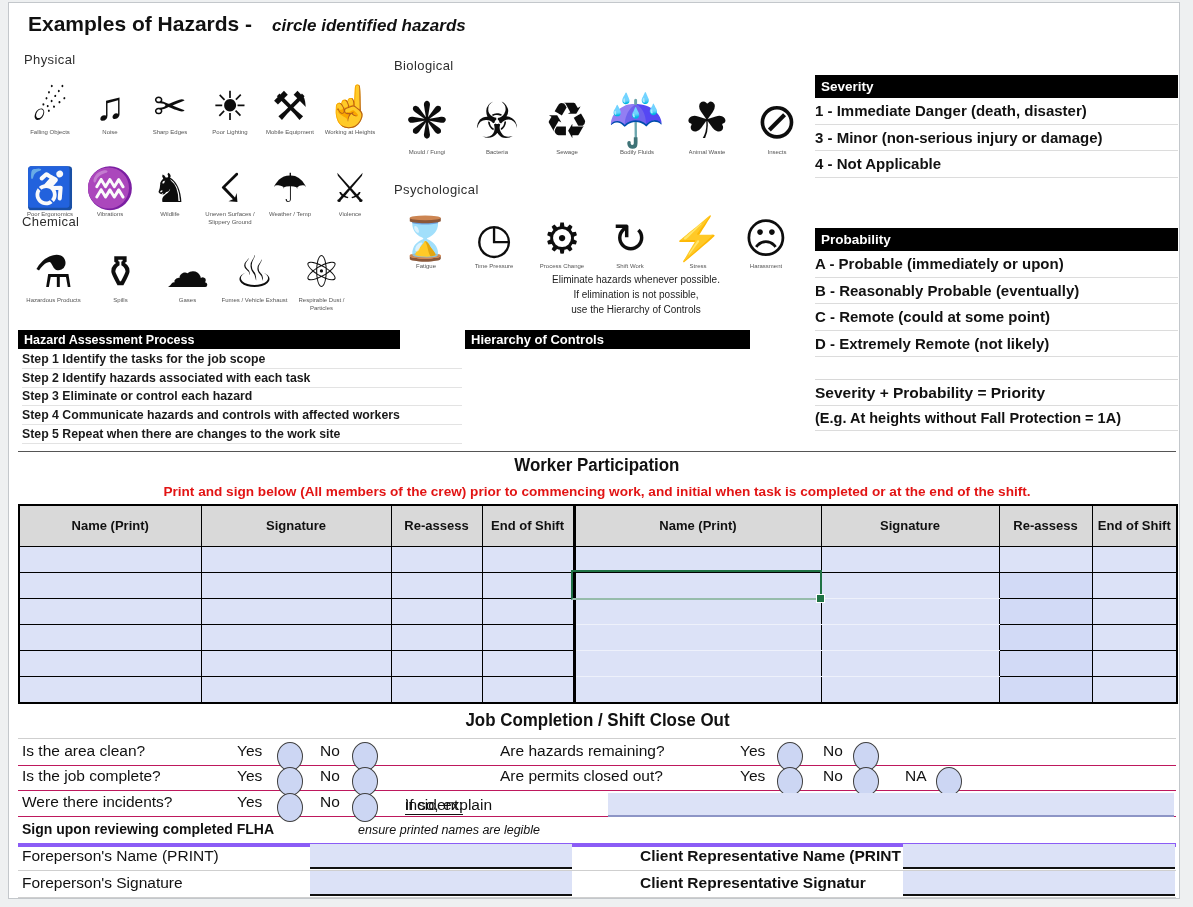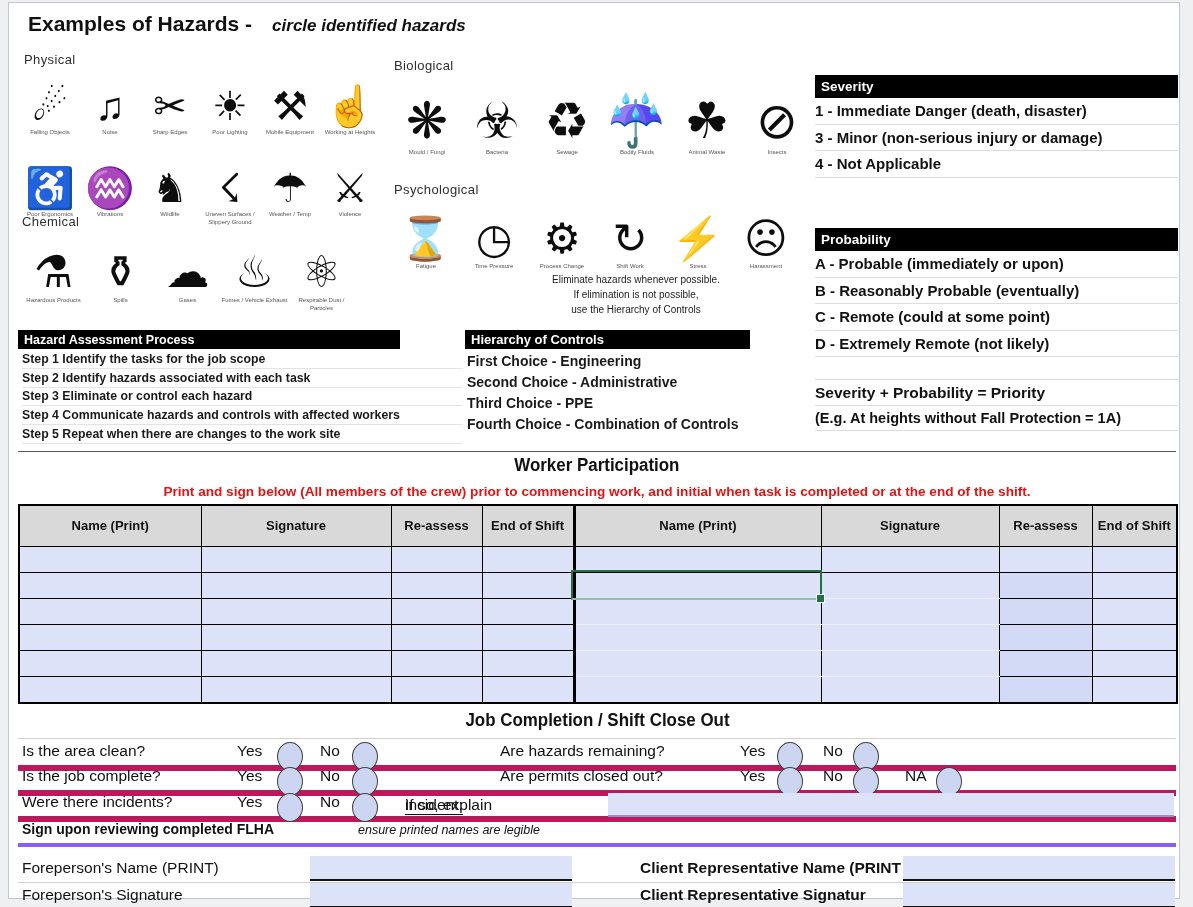--- a/index.html
+++ b/index.html
@@ -61,32 +61,32 @@
   table.wt td{height:25px;border:1px solid #000;background:#dce2f7;padding:0;}
   table.wt th.c5,table.wt td.c5{border-left-width:3px;}
   table.wt tbody tr:not(:first-child) td.c5,
   table.wt tbody tr:not(:first-child) td.c6{border-bottom-color:#eef1fb;}
   table.wt tbody tr:not(:first-child) td.c7{background:#d2daf6;}
   .selcell{left:571px;top:570px;width:247px;height:26px;border:2.5px solid #1f7244;border-bottom-color:#96bcab;z-index:3;}
   .selcell:after{content:"";position:absolute;right:-5px;bottom:-5px;width:7px;height:7px;background:#1f7244;border:1.5px solid #fff;}
 
   
   .jcband{left:18px;top:704px;width:1158px;height:32px;display:flex;align-items:center;justify-content:center;}
-  .qrow{left:18px;width:1158px;height:26px;border-bottom:6px solid #be185d;font-size:15.5px;}
+  .qrow{left:18px;width:1158px;height:26px;border-bottom:1px solid #be185d;font-size:15.5px;}
   .qrow span{position:absolute;top:3px;white-space:nowrap;}
   .circ{position:absolute;width:26px;height:29px;border-radius:50%;background:#ccd6f3;border:1.6px solid #3f3f3f;top:-3px;box-sizing:border-box;}
   .bluefield{position:absolute;background:#dce2f7;box-sizing:border-box;}
   .incfield{left:590px;top:1px;width:566px;height:24px;border-bottom:2px solid #8d95c6;}
   .u{border-bottom:1.5px solid #111;}
 
   
   .signband{left:18px;top:817px;width:1158px;height:26px;border-bottom:4px solid #8b5cf6;}
   .signband .h{position:absolute;left:4px;top:4px;font-size:14px;font-weight:bold;}
   .signband .n{position:absolute;left:340px;top:6px;font-size:12.5px;font-style:italic;}
-  .srowline{left:18px;width:1158px;height:27px;border-bottom:1px solid #cfcfcf;font-size:15.5px;margin-top:12px;}
+  .srowline{left:18px;width:1158px;height:27px;border-bottom:1px solid #cfcfcf;font-size:15.5px;}
   .srowline .lab{position:absolute;top:4px;white-space:nowrap;}
   .srowline .lab.left{left:4px;}
   .srowline .lab.right{left:622px;width:262px;overflow:hidden;font-weight:bold;}
   .field-l{left:292px;top:1px;width:262px;height:25px;border-bottom:2px solid #111;}
   .field-r{left:885px;top:1px;width:272px;height:25px;border-bottom:2px solid #111;}
 </style>
 </head>
 <body>
 
 <div class="wrap">
@@ -256,26 +256,20 @@
   <div class="ab blackbar procbar">Hazard Assessment Process</div>
   <div class="ab steps">
     <div class="step">Step 1 Identify the tasks for the job scope</div>
     <div class="step">Step 2 Identify hazards associated with each task</div>
     <div class="step">Step 3 Eliminate or control each hazard</div>
     <div class="step">Step 4 Communicate hazards and controls with affected workers</div>
     <div class="step">Step 5 Repeat when there are changes to the work site</div>
   </div>
 
   <div class="ab blackbar hierbar">Hierarchy of Controls</div>
-  <div class="ab hieritems">
-    <div class="hier">First Choice - Engineering</div>
-    <div class="hier">Second Choice - Administrative</div>
-    <div class="hier">Third Choice - PPE</div>
-    <div class="hier">Fourth Choice - Combination of Controls</div>
-  </div>
 
   <div class="ab wpband">
     <span class="bighead">Worker Participation</span>
   </div>
   <div class="ab redband">Print and sign below (All members of the crew) prior to commencing work, and initial when task is completed or at the end of the shift.</div>
 
   <div class="ab wtable">
     <table class="wt">
       <colgroup>
         <col style="width:182px">

